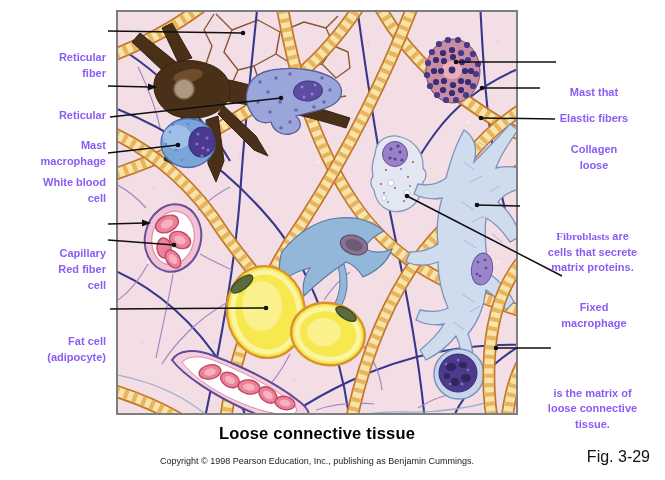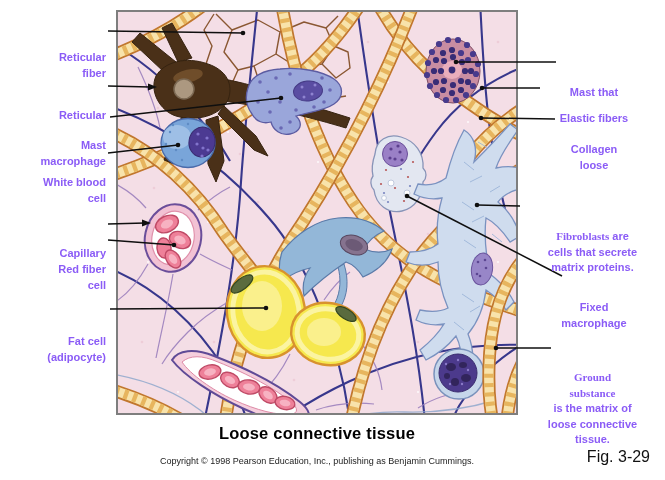--- a/index.html
+++ b/index.html
@@ -511,21 +511,20 @@
 
 <div class="lbl lbl-right" style="left:524px;top:53px;width:140px">Mast that</div>
 <div class="lbl lbl-right" style="left:524px;top:79px;width:140px">Elastic fibers</div>
 <div class="lbl lbl-right" style="left:524px;top:110px;width:140px">Collagen
 loose</div>
 <div class="lbl lbl-right" style="left:520px;top:197px;width:145px"><span class="keyterm">Fibroblasts</span><span> are
 cells that secrete
 matrix proteins.</span></div>
 <div class="lbl lbl-right" style="left:524px;top:268px;width:140px">Fixed
 macrophage</div>
-<div class="lbl lbl-right" style="left:520px;top:338px;width:145px"><span class="keyterm">Ground
-substance</span><span>
+<div class="lbl lbl-right" style="left:520px;top:338px;width:145px"><span>
 is the matrix of
 loose connective
 tissue.</span></div>
 
 <div id="caption">Loose connective tissue</div>
 <div id="copyright">Copyright © 1998 Pearson Education, Inc., publishing as Benjamin Cummings.</div>
 <div id="fignum">Fig. 3-29</div>
 
 </body></html>

